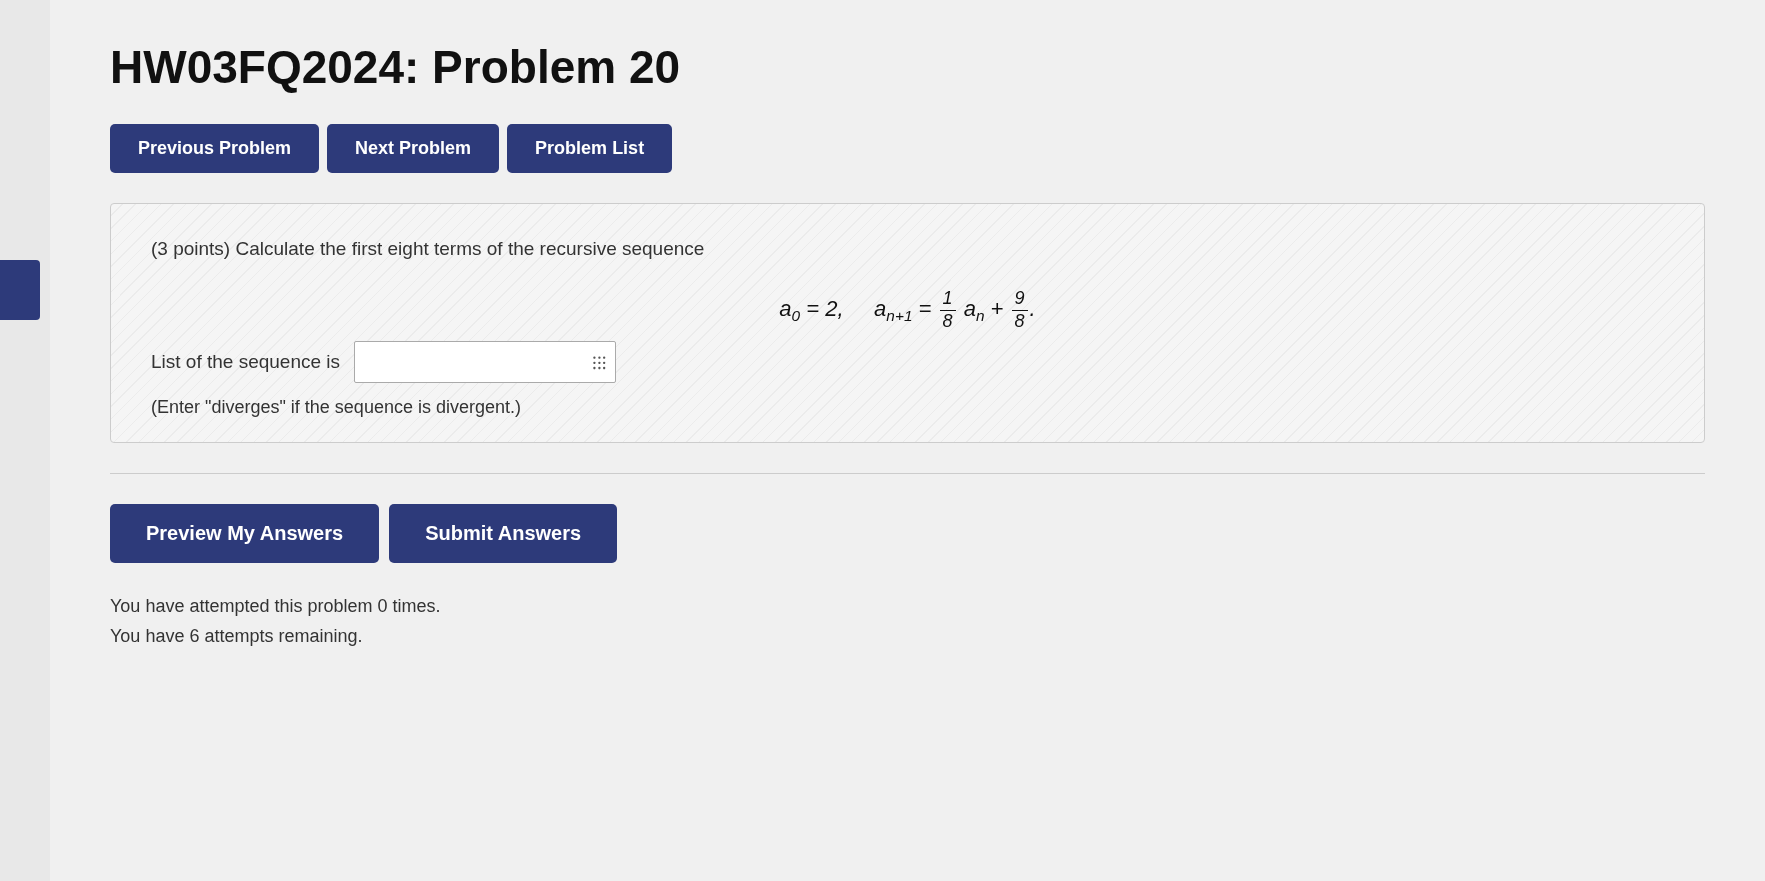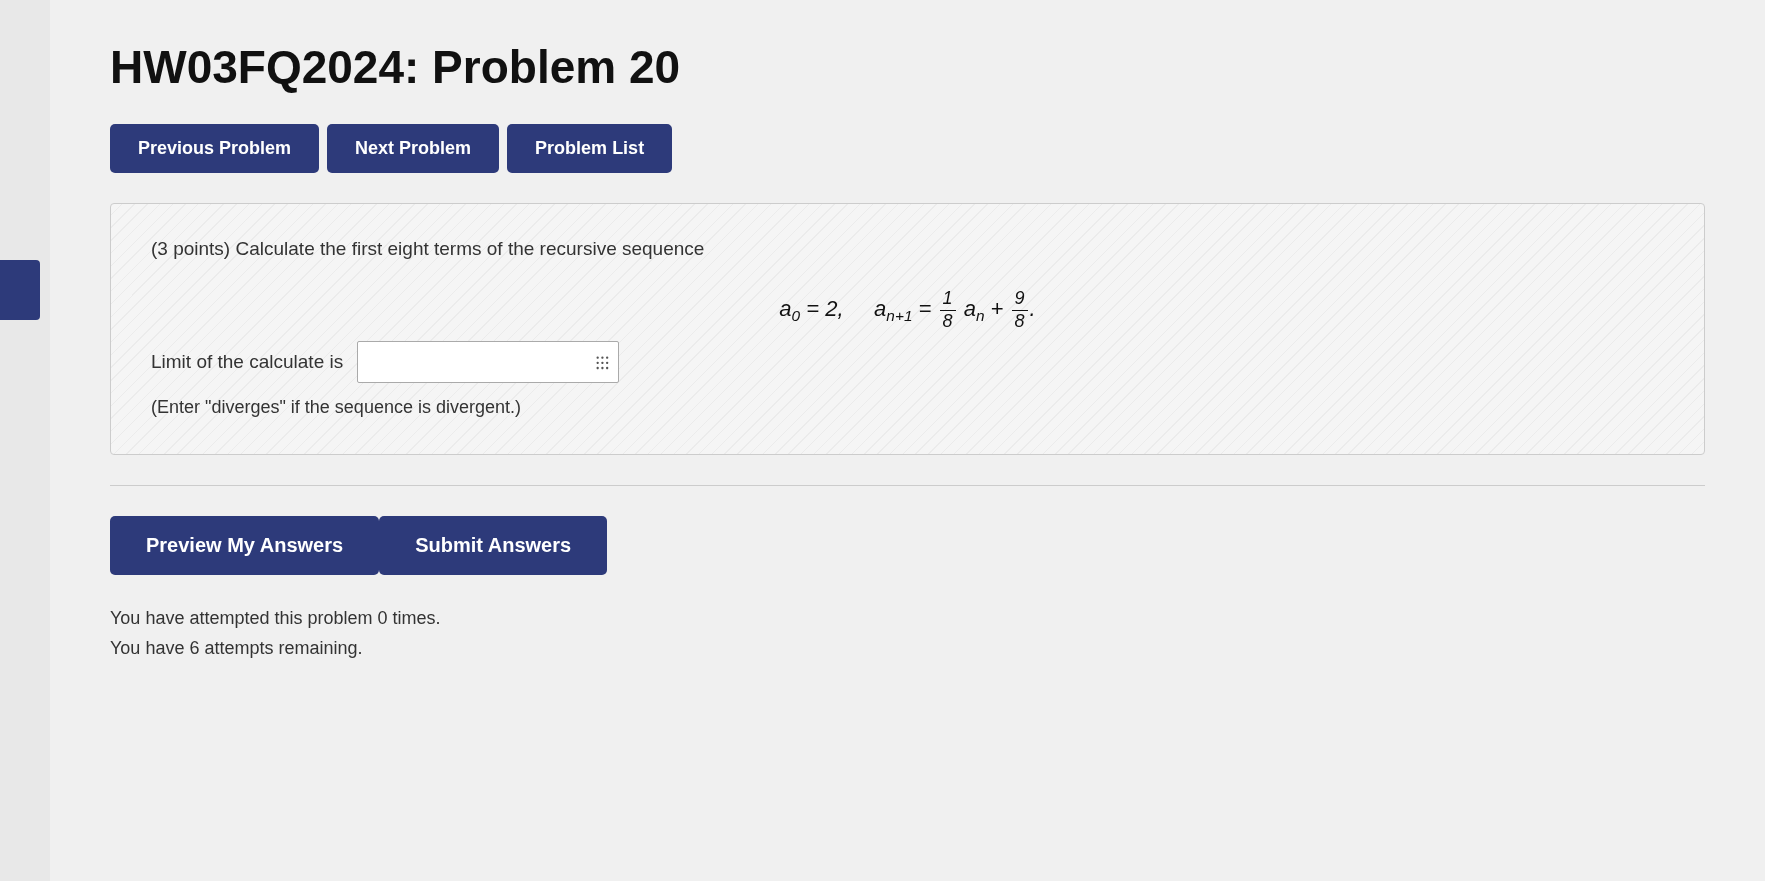--- a/index.html
+++ b/index.html
@@ -68,21 +68,21 @@
       font-weight: 700;
       cursor: pointer;
       color: #fff;
       background-color: #2d3a7a;
     }
 
     .problem-box {
       background-color: #f5f5f5;
       border: 1px solid #ccc;
       border-radius: 4px;
-      padding: 30px 40px 36px 40px;
+      padding: 30px 40px 24px 40px;
       margin-bottom: 30px;
       background-image: repeating-linear-gradient(
         -45deg,
         transparent,
         transparent 8px,
         rgba(180,180,180,0.15) 8px,
         rgba(180,180,180,0.15) 9px
       );
     }
 
@@ -174,20 +174,21 @@
     }
 
     .divider {
       border: none;
       border-top: 1px solid #ccc;
       margin: 20px 0 30px 0;
     }
 
     .action-buttons {
       display: flex;
+      gap: 10px;
       margin-bottom: 28px;
     }
 
     .action-btn {
       padding: 18px 36px;
       border: none;
       border-radius: 5px;
       font-size: 20px;
       font-weight: 700;
       cursor: pointer;
@@ -239,21 +240,21 @@
         </span>
         <i>a</i><sub><i>n</i></sub> +
         <span class="frac">
           <span class="num">9</span>
           <span class="den">8</span>
         </span>.
       </div>
 
 
       <div class="limit-row">
-        <span class="limit-label">Limit of the calculate is</span>
+        <span class="limit-label">List of the sequence is</span>
         <div class="limit-input-wrapper">
           <input class="limit-input" type="text" style="">
           <span class="grid-icon">⁝⁝⁝</span>
         </div>
       </div>
 
       <p class="diverges-hint">(Enter "diverges" if the sequence is divergent.)</p>
 
     </div>
 

